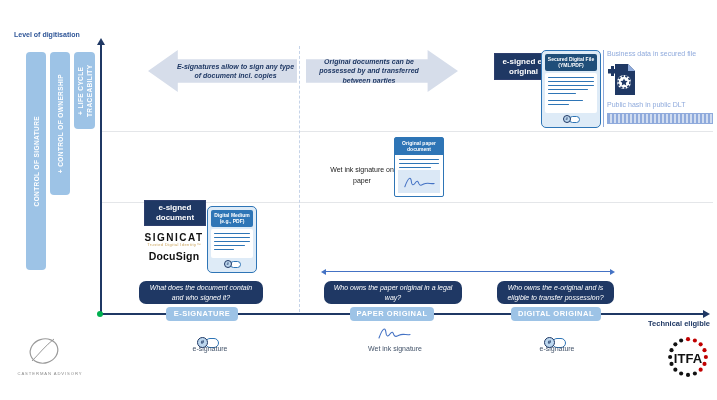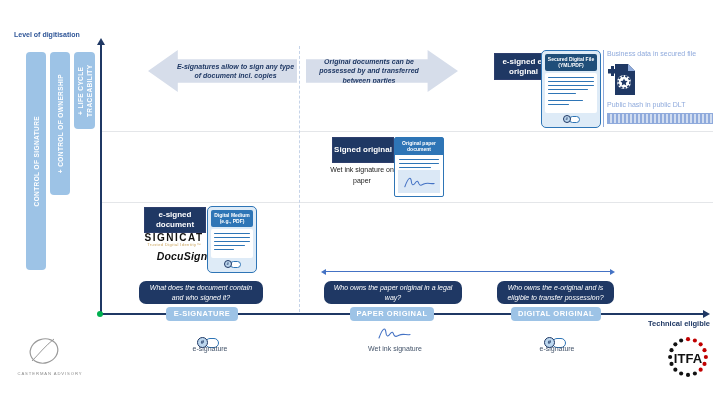--- a/index.html
+++ b/index.html
@@ -154,44 +154,41 @@
     <path d="M8 2 h13 l7 7 v24 h-20 z" fill="#1F3864"></path>
     <path d="M21 2 v7 h7 z" fill="#8EAADB"></path>
     <circle cx="17" cy="20" r="7" fill="#fff"></circle>
     <circle cx="17" cy="20" r="6" fill="none" stroke="#1F3864" stroke-width="1.6" stroke-dasharray="2.2 1.4"></circle>
     <path d="M17 16.5 l1.1 2.3 2.5 .3 -1.8 1.8 .5 2.5 -2.3 -1.2 -2.3 1.2 .5 -2.5 -1.8 -1.8 2.5 -.3 z" fill="#1F3864"></path>
   </svg>
 
   <div class="abs side-label" style="left:607px;top:101px;width:108px;">Public hash in public DLT</div>
   <div class="abs stripe-bar" style="left:607px;top:113px;"></div>
 
-  <div class="abs navy-tag" style="left:332px;top:137px;width:60px;height:24px;">
-    <span>Signed original</span>
-  </div>
   <div class="abs note" style="left:322px;top:165px;width:80px;">Wet ink signature on paper</div>
   <div class="abs paper-card" style="left:394px;top:137px;width:50px;height:60px;">
     <div class="card-header" style="border-radius:0;">Original paper document</div>
     <div style="padding:4px 4px 0;display:flex;flex-direction:column;gap:2.5px;">
       <div class="line" style="width:100%"></div>
       <div class="line" style="width:100%"></div>
       <div class="line" style="width:80%"></div>
     </div>
     <div class="sig-area">
       <svg width="34" height="16" viewBox="0 0 36 16">
         <path d="M3 13 C7 2,9.5 2,10 8 C10.3 11.5,12 12,14 9 C16 6,17 7,18 10 C19 12.3,21 11.3,23 10.2 C27 8.2,31 10.5,34 9.5" fill="none" stroke="#4472C4" stroke-width="1.1" stroke-linecap="round"></path>
       </svg>
     </div>
   </div>
 
-  <div class="abs navy-tag" style="left:144px;top:207px;width:60px;height:24px;justify-content:center;">
+  <div class="abs navy-tag" style="left:144px;top:200px;width:60px;height:24px;justify-content:center;">
     <span>e-signed document</span>
   </div>
   <div class="abs signicat" style="left:136px;top:232px;width:76px;">SIGNICAT</div>
   <div class="abs signicat-tag" style="left:136px;top:242px;width:76px;">Trusted Digital Identity™</div>
-  <div class="abs docusign" style="left:144px;top:250px;width:76px;font-style:italic;">DocuSign</div>
+  <div class="abs docusign" style="left:136px;top:250px;width:76px;">DocuSign</div>
 
   <div class="abs card" style="left:207px;top:206px;width:50px;height:67px;">
     <div class="card-header">Digital Medium (e.g., PDF)</div>
     <div class="card-body">
       <div class="line" style="width:100%"></div>
       <div class="line" style="width:100%"></div>
       <div class="line" style="width:100%"></div>
       <div class="line" style="width:85%"></div>
       <div class="line" style="width:55%"></div>
     </div>

